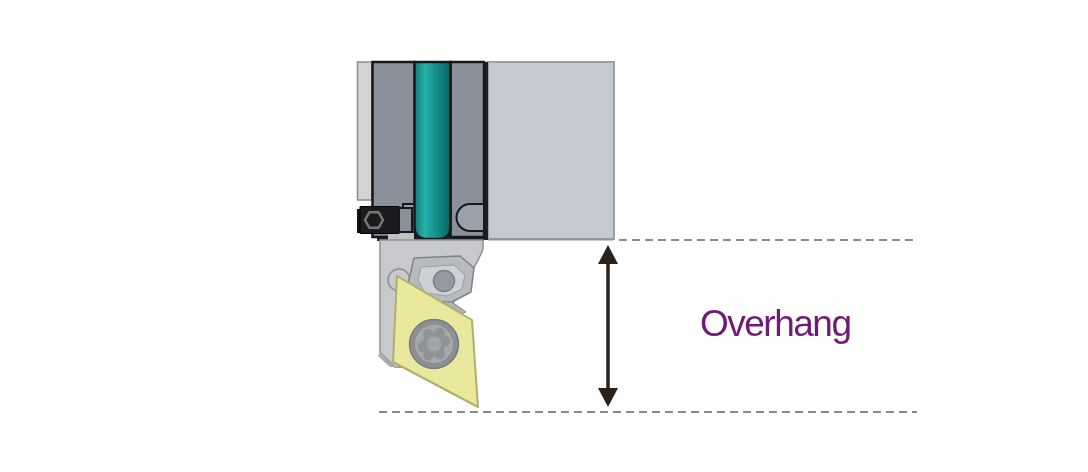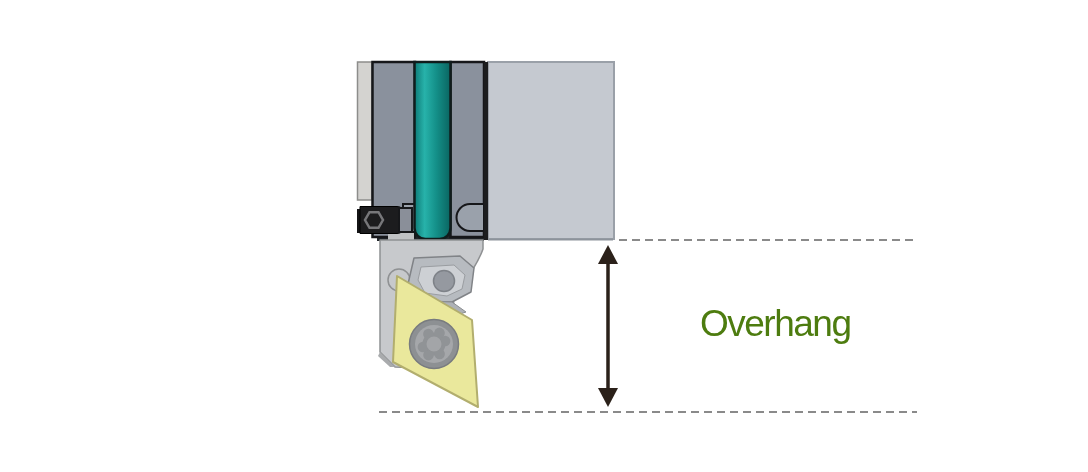--- a/index.html
+++ b/index.html
@@ -20,21 +20,21 @@
     left: 0;
     top: 0;
   }
   .overhang-label {
     position: absolute;
     left: 700px;
     top: 305px;
     font-size: 37px;
     letter-spacing: -1.5px;
     line-height: 1.0;
-    color: #4d7c0f;
+    color: #701a75;
     white-space: nowrap;
     text-align: center;
   }
 </style>
 </head>
 <body>
 
 <div id="canvas">
 
   <svg id="diagram-svg" width="1088" height="472" viewBox="0 0 1088 472" xmlns="http://www.w3.org/2000/svg">

